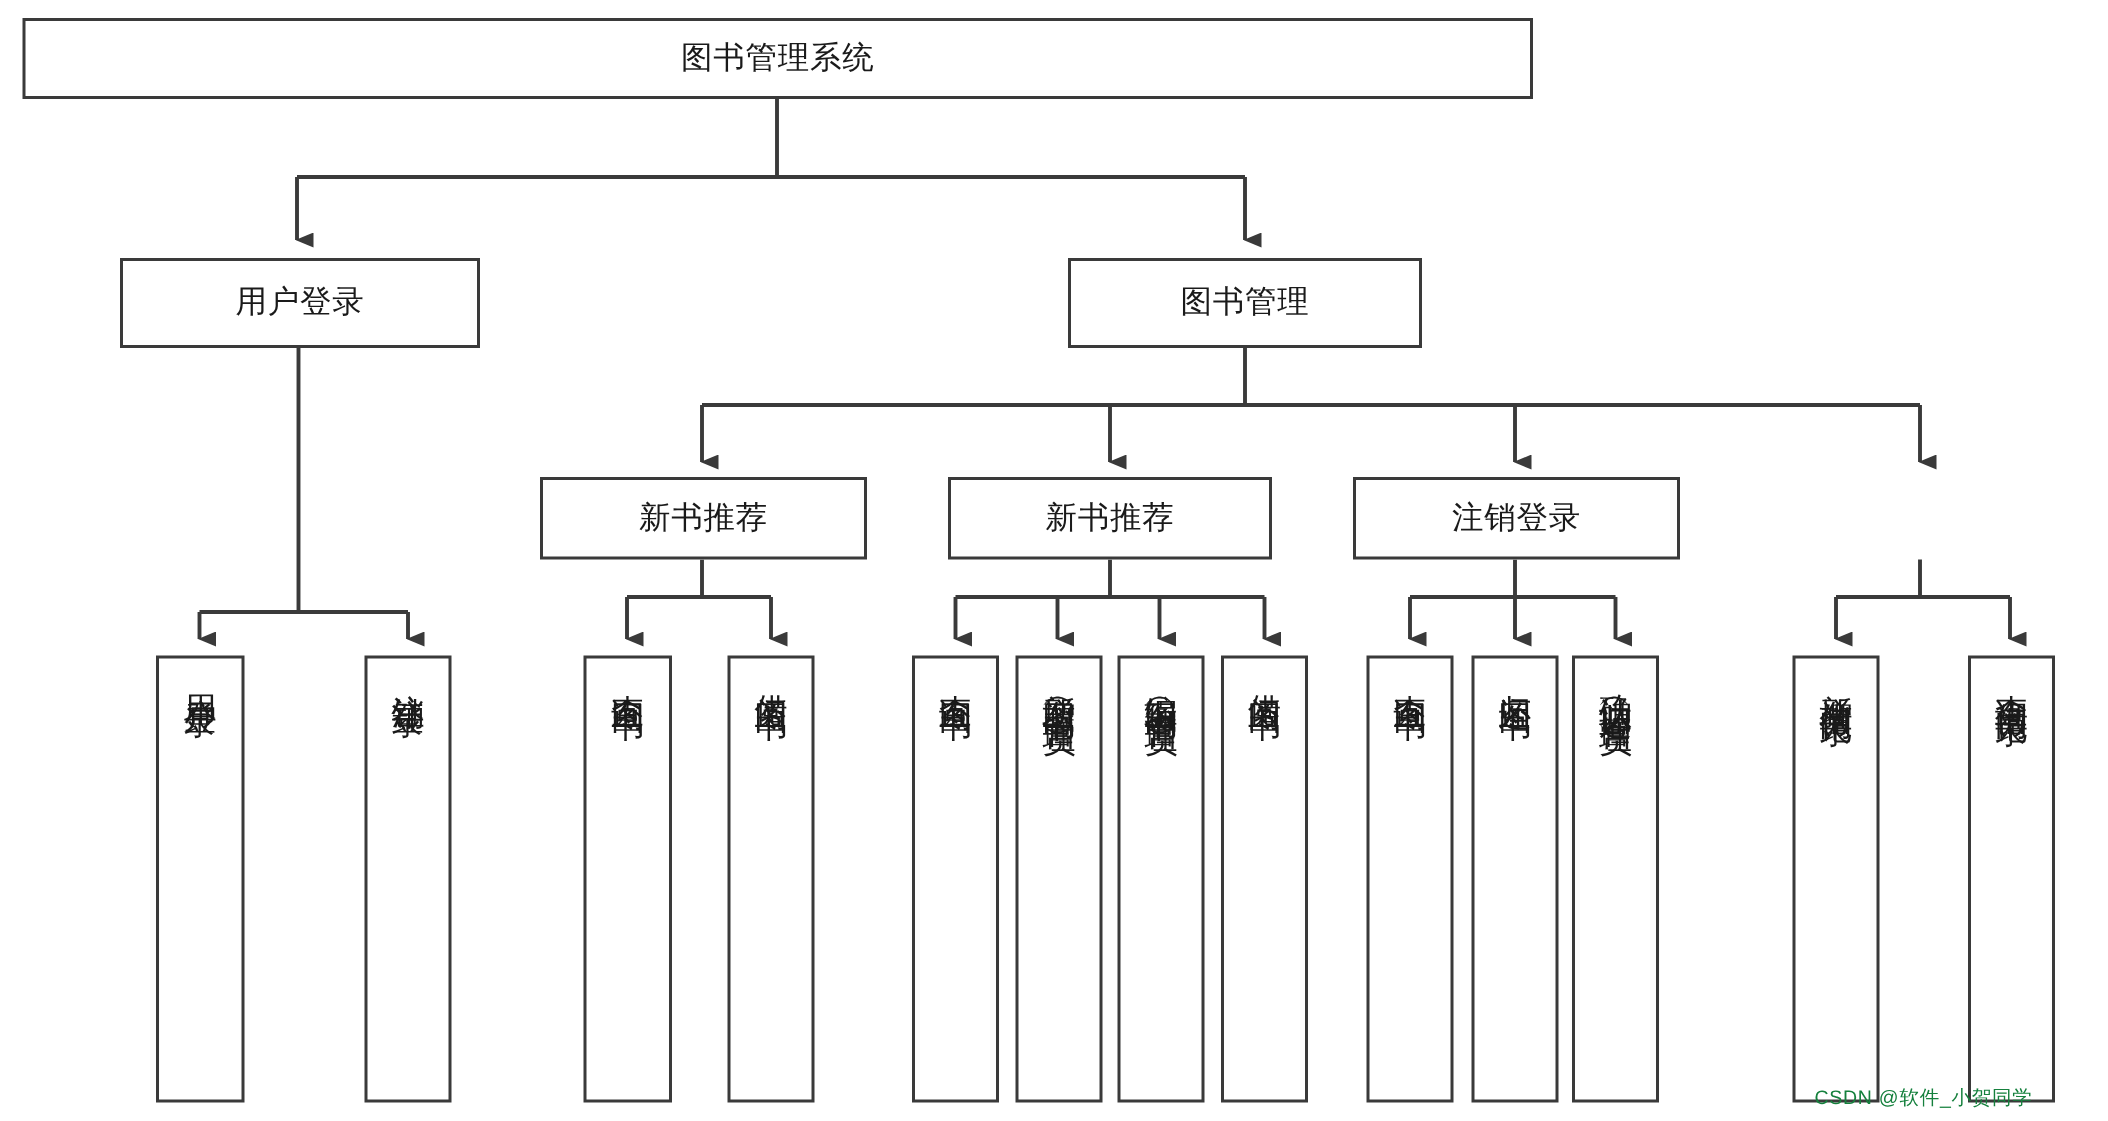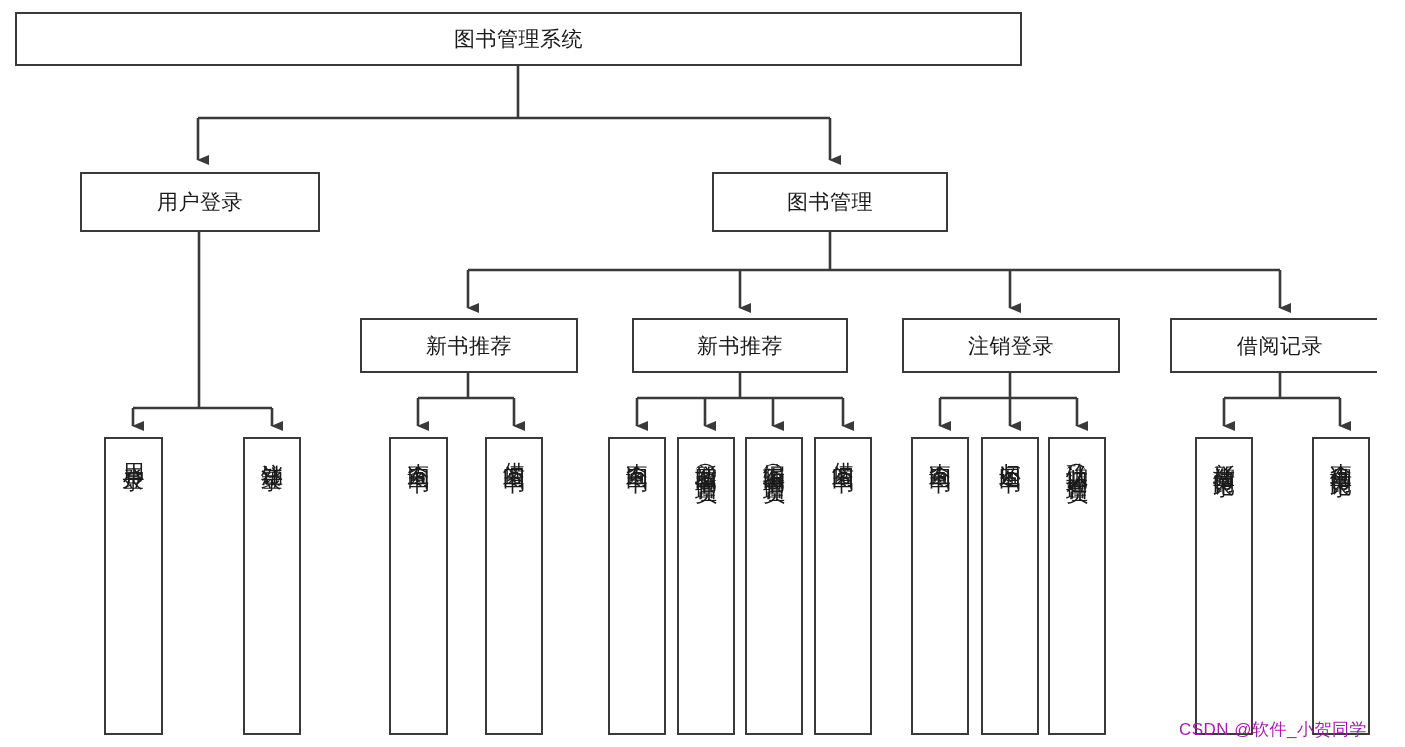--- a/index.html
+++ b/index.html
@@ -56,24 +56,24 @@
     writing-mode: vertical-rl;
     text-orientation: upright;
     font-size: 22px;
     line-height: 1;
     letter-spacing: 3px;
     white-space: nowrap;
     margin: 0 auto;
   }
   .watermark {
     position: absolute;
-    right: 10px;
+    right: 22px;
     bottom: 6px;
-    font-size: 17px;
-    color: #a21caf;
+    font-size: 13px;
+    color: #15803d;
     letter-spacing: 0.5px;
     z-index: 9;
     white-space: nowrap;
     user-select: none;
   }
 </style>
 </head>
 <body>
 
 <div id="canvas">
@@ -141,23 +141,20 @@
 
   <div class="node horiz" style="left:360px; top:318px; width:218px; height:55px;">
     <span class="label">新书推荐</span>
   </div>
   <div class="node horiz" style="left:632px; top:318px; width:216px; height:55px;">
     <span class="label">新书推荐</span>
   </div>
   <div class="node horiz" style="left:902px; top:318px; width:218px; height:55px;">
     <span class="label">注销登录</span>
   </div>
-  <div class="node horiz" style="left:1170px; top:318px; width:220px; height:55px;">
-    <span class="label">借阅记录</span>
-  </div>
 
   <div class="node vert" style="left:104px; top:437px; width:59px; height:298px;">
     <span class="label">用户登录</span>
   </div>
   <div class="node vert" style="left:243px; top:437px; width:58px; height:298px;">
     <span class="label">注销登录</span>
   </div>
 
   <div class="node vert" style="left:389px; top:437px; width:59px; height:298px;">
     <span class="label">查询图书</span>

